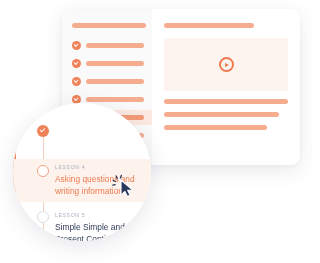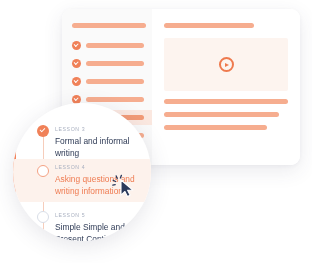--- a/index.html
+++ b/index.html
@@ -289,24 +289,20 @@
     <div class="content-line" style="width:83%"></div>
   </div>
 </div>
 
 <div id="magnifier">
   <div id="magnifier-inner">
 
     <div id="timeline-rail" style="height:110px"></div>
     <div id="active-accent-bar" style="top:47px;height:52px"></div>
 
-    <div class="zoom-lesson" style="top:18px">
-      <div class="lesson-kicker">LESSON 3</div>
-      <div class="lesson-title">Formal and informal writing</div>
-    </div>
     <div class="node done" style="top:22px"></div>
 
     <div class="zoom-lesson is-active" style="top:56px">
       <div class="lesson-kicker">LESSON 4</div>
       <div class="lesson-title">Asking questions and writing information</div>
     </div>
     <div class="node current" style="top:62px"></div>
 
     <div class="zoom-lesson" style="top:104px">
       <div class="lesson-kicker">LESSON 5</div>

